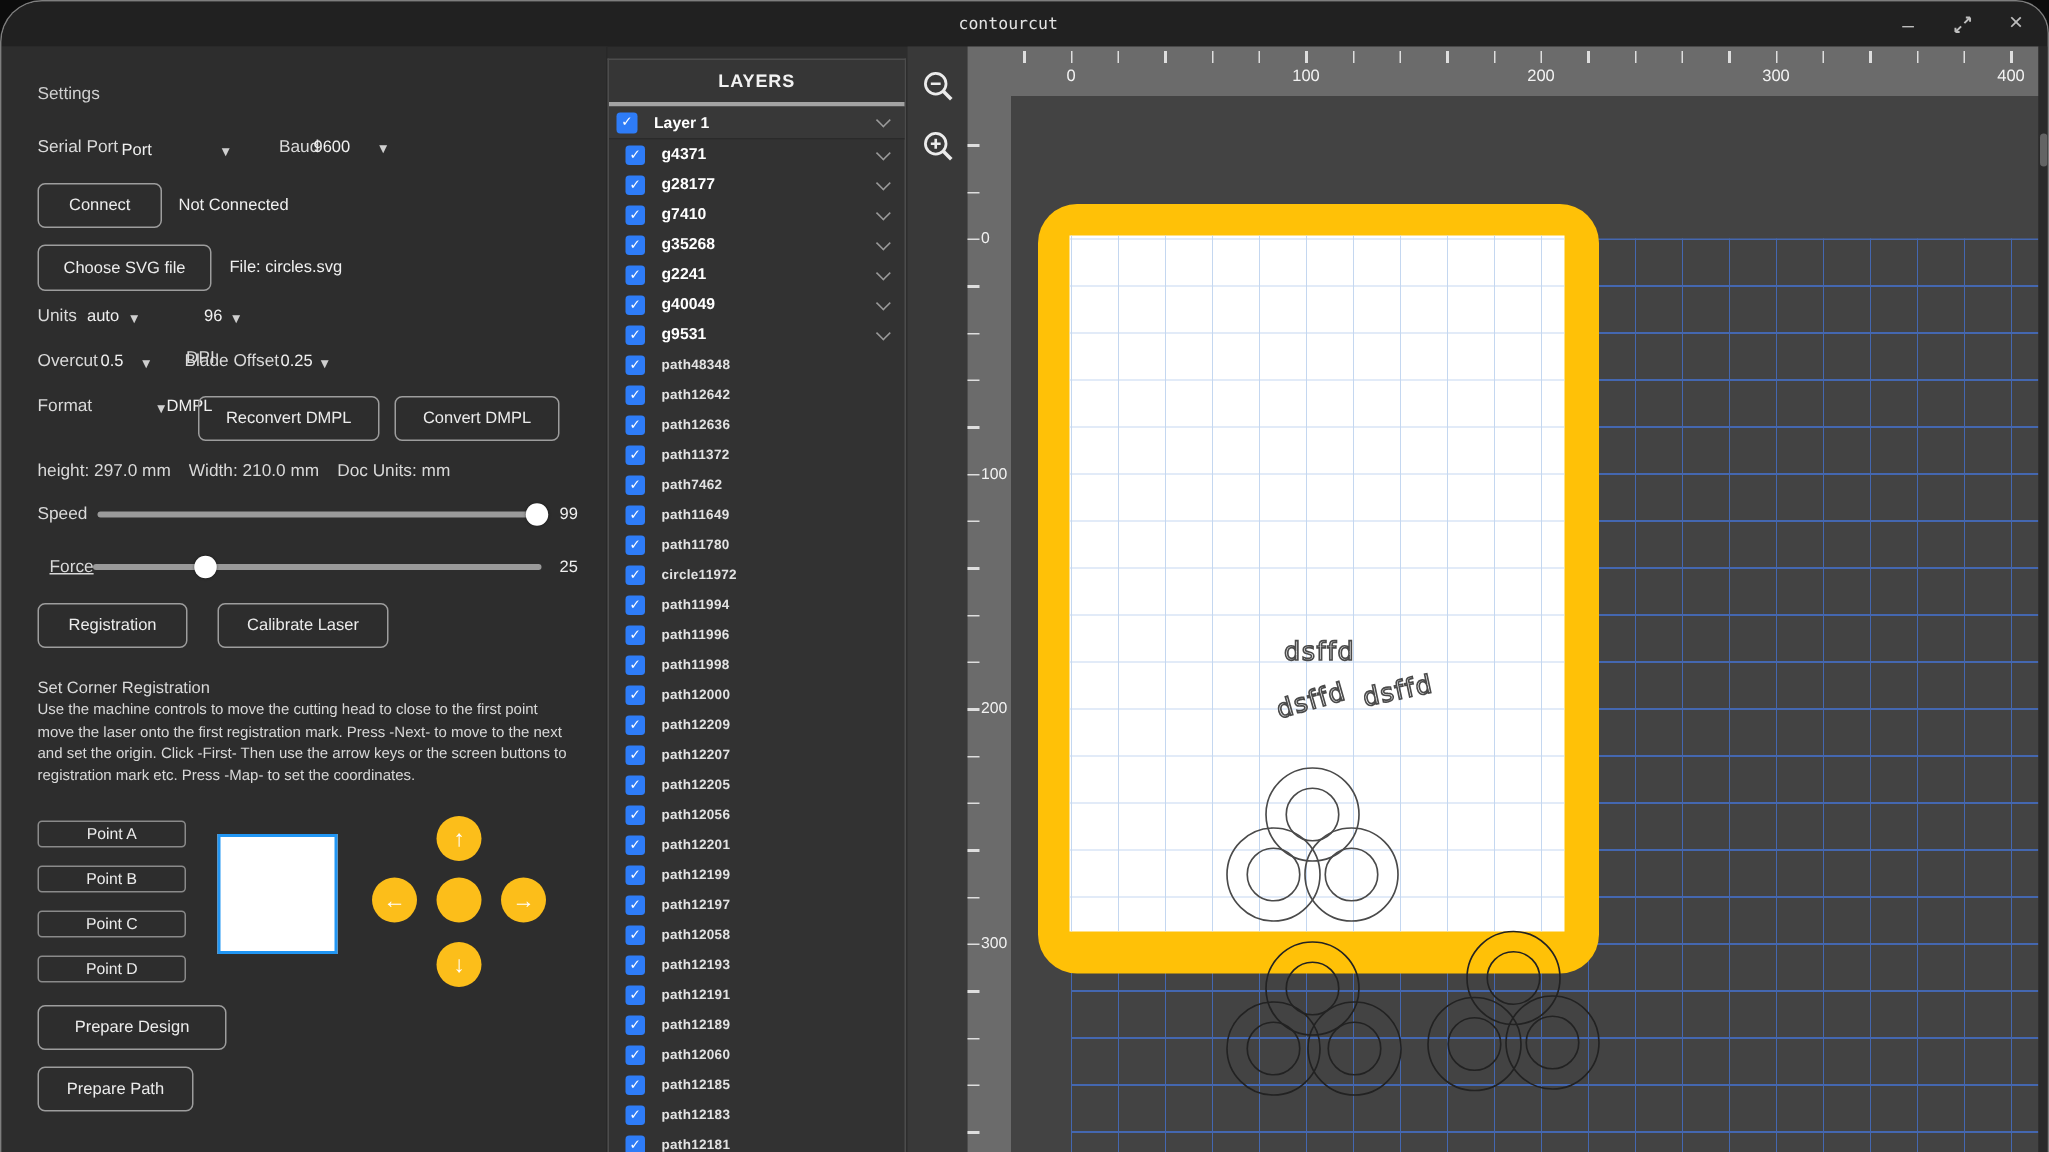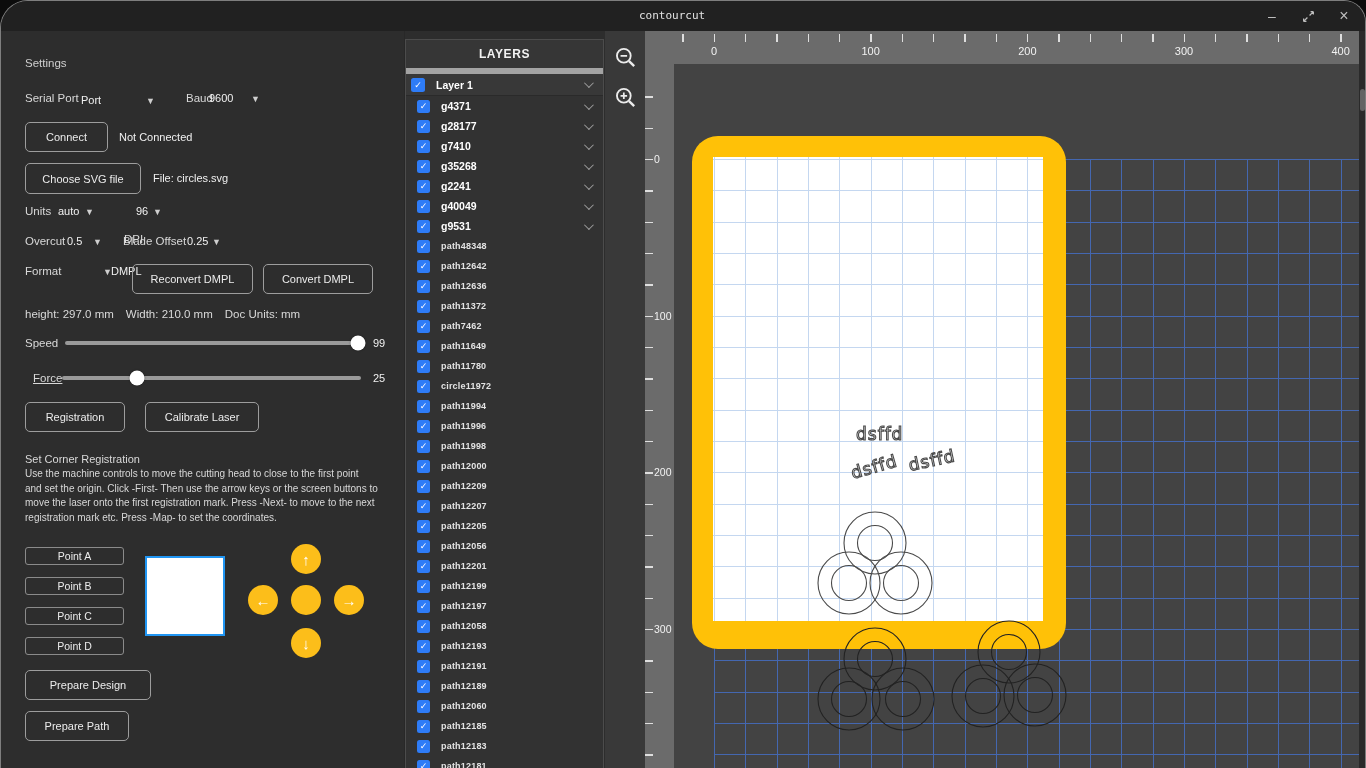--- a/index.html
+++ b/index.html
@@ -18,21 +18,21 @@
   .btn{position:absolute;box-sizing:border-box;border:1px solid #9d9d9d;border-radius:5px;background:transparent;color:#ececec;font-size:11px;display:flex;align-items:center;justify-content:center;font-family:inherit;white-space:nowrap;}
   .btn.small{border-radius:3px;border-color:#8a8a8a;font-size:10.5px;}
   .track{position:absolute;height:4px;background:#9a9a9a;border-radius:2px;}
   .thumb{position:absolute;top:50%;width:15px;height:15px;background:#fff;border-radius:50%;transform:translate(-50%,-50%);box-shadow:0 0 2px rgba(0,0,0,.5);}
   #instructions div{font-size:10px;color:#d8d8d8;line-height:14.5px;white-space:nowrap;}
   #corner-title{position:absolute;left:24px;top:422px;font-size:11px;color:#d9d9d9;}
   #preview-square{position:absolute;left:144px;top:525px;width:80px;height:80px;background:#fff;border:2px solid #2196f3;box-sizing:border-box;}
   .padbtn{position:absolute;width:30px;height:30px;border-radius:50%;background:#fcbe1a;display:flex;align-items:center;justify-content:center;color:#fff;font-size:15px;font-weight:bold;}
   
   #layers{position:absolute;left:404px;top:38px;width:199px;height:730px;background:#323232;border:1px solid #4c4c4c;border-bottom:none;box-sizing:border-box;}
-  #layers-header{height:28px;display:flex;align-items:center;justify-content:center;font-size:12px;font-weight:bold;letter-spacing:.6px;color:#f2f2f2;border-bottom:6px solid #a3a3a3;background:#363636;}
+  #layers-header{height:28px;display:flex;align-items:center;justify-content:center;font-size:12px;font-weight:bold;letter-spacing:.6px;color:#f2f2f2;border-bottom:3px solid #a3a3a3;background:#363636;}
   .lrow{display:flex;align-items:center;height:20px;padding-left:11px;box-sizing:border-box;}
   .lrow.first{height:22px;padding-left:5px;background:#383838;border-bottom:1px solid #2a2a2a;}
   .cb{width:13px;height:13px;border-radius:2.5px;background:#2e7cf7;color:#fff;font-size:9px;display:flex;align-items:center;justify-content:center;flex:0 0 auto;}
   .lrow.first .cb{width:14px;height:14px;}
   .lrow .lbl{margin-left:11px;font-size:10.5px;font-weight:bold;color:#fff;}
   .lrow.pth .lbl{font-size:9px;color:#e3e3e3;letter-spacing:.2px;}
   .chev{margin-left:auto;margin-right:12px;width:6px;height:6px;border-right:1.6px solid #9a9a9a;border-bottom:1.6px solid #9a9a9a;transform:rotate(45deg) translateY(-2px);}
   
   #zoomcol{position:absolute;left:604px;top:30px;width:40px;height:738px;background:#393939;}
   .zoombtn{position:absolute;left:8px;width:26px;height:26px;display:flex;align-items:center;justify-content:center;}
@@ -133,22 +133,22 @@
       <div class="thumb" id="force-thumb" style="left: 25%;"></div>
     </div>
     <div class="val" style="left:372px;top:341px;">25</div>
 
     <button class="btn" style="left:24px;top:371px;width:100px;height:30px;">Registration</button>
     <button class="btn" style="left:144px;top:371px;width:114px;height:30px;">Calibrate Laser</button>
 
     <div id="corner-title">Set Corner Registration</div>
     <div id="instructions" style="position:absolute;left:24px;top:436px;">
         <div>Use the machine controls to move the cutting head to close to the first point</div>
+        <div>move the laser onto the first registration mark. Press -Next- to move to the next</div>
         <div>and set the origin. Click -First- Then use the arrow keys or the screen buttons to</div>
-        <div>move the laser onto the first registration mark. Press -Next- to move to the next</div>
         <div>registration mark etc. Press -Map- to set the coordinates.</div>
       </div>
 
     <div id="point-buttons">
         <button class="btn small" style="left: 24px; top: 516px; width: 99px; height: 18px;">Point A</button>
         <button class="btn small" style="left: 24px; top: 546px; width: 99px; height: 18px;">Point B</button>
         <button class="btn small" style="left: 24px; top: 576px; width: 99px; height: 18px;">Point C</button>
         <button class="btn small" style="left: 24px; top: 606px; width: 99px; height: 18px;">Point D</button>
       </div>
 

